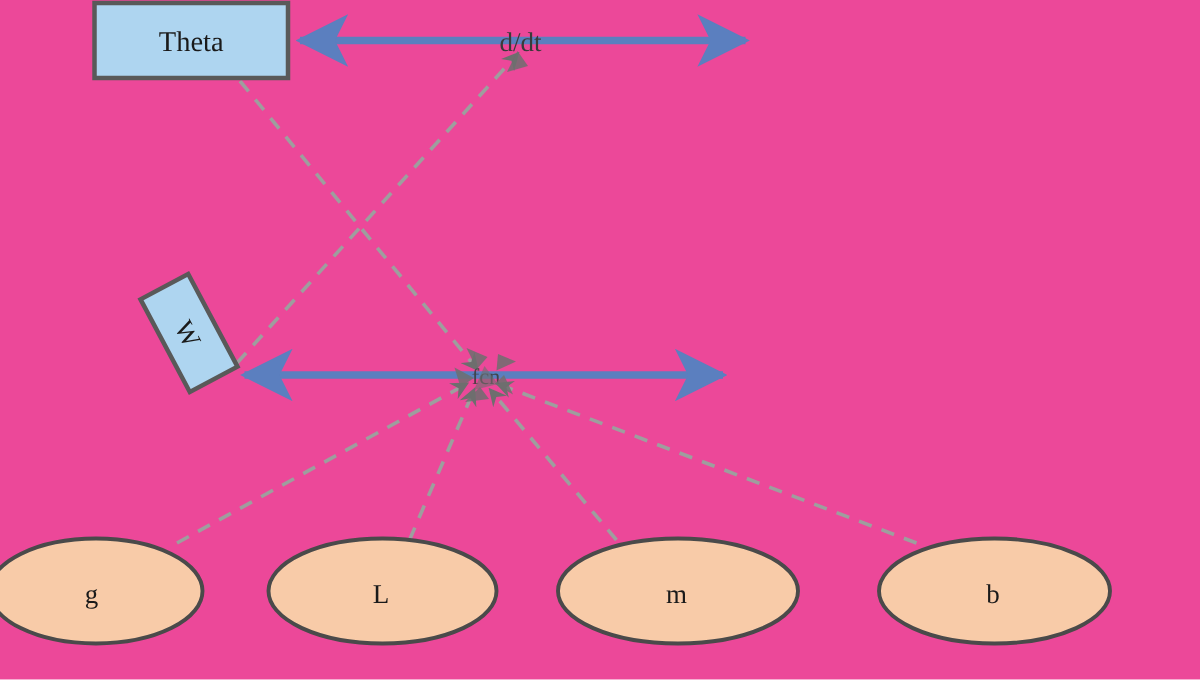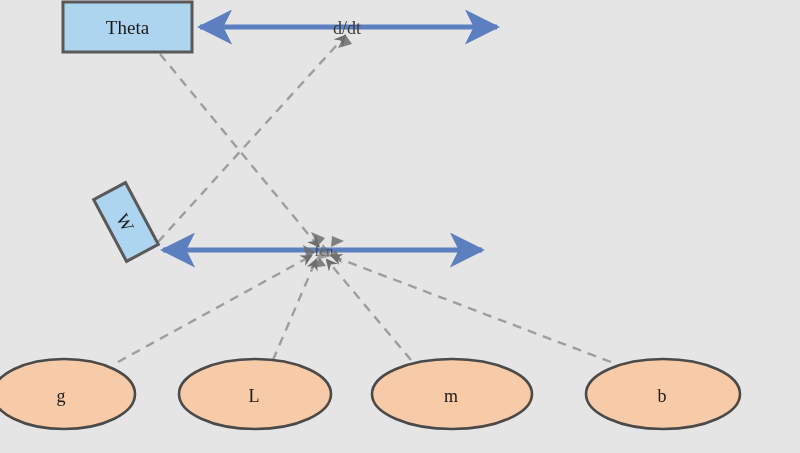--- a/index.html
+++ b/index.html
@@ -7,21 +7,21 @@
     padding: 0;
     background: #ffffff;
   }
   body {
     font-family: "Liberation Serif", "DejaVu Serif", serif;
   }
   #canvas-root {
     position: relative;
     width: 800px;
     height: 453px;
-    background: #e5e5e5;
+    background: #ec4899;
     overflow: hidden;
     text-align: right;
   }
   #diagram-svg {
     position: absolute;
     left: 0;
     top: 0;
     width: 800px;
     height: 453px;
     display: block;

